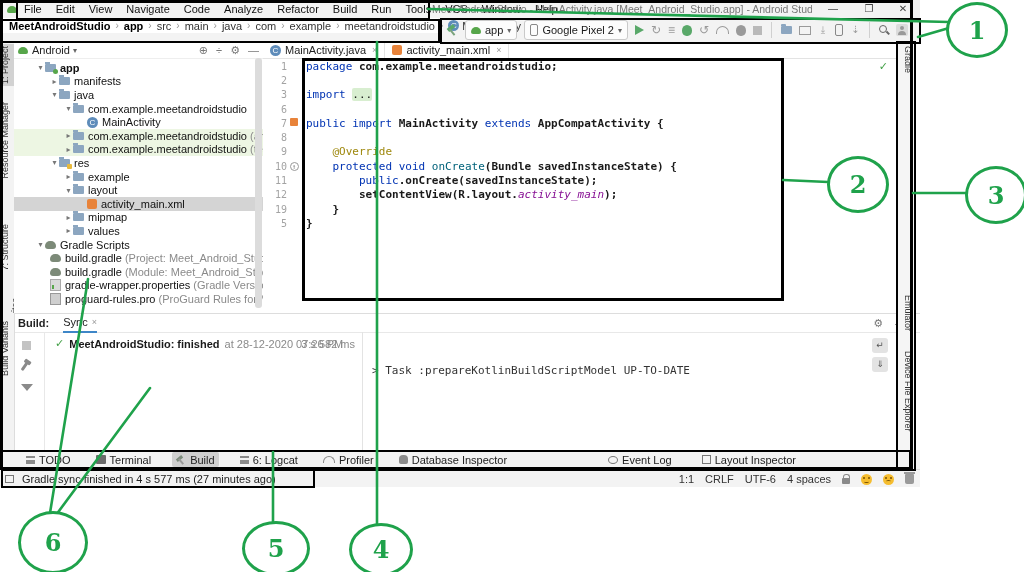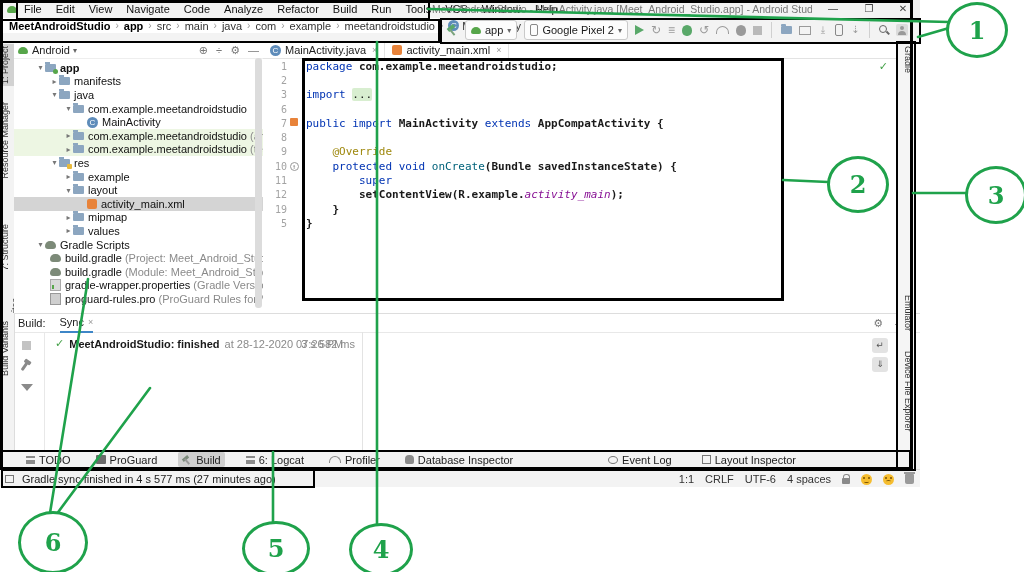--- a/index.html
+++ b/index.html
@@ -86,21 +86,21 @@
   .gut{width:14px;flex:none;text-align:center;font-size:8px;color:#888;}
   .g-layout{display:inline-block;width:8px;height:8px;background:#e8833a;border-radius:1px;}
   .g-ovr{display:inline-block;width:9px;height:9px;border:1px solid #999;border-radius:50%;font-size:7px;line-height:9px;color:#777;box-sizing:border-box;}
   .codepad{width:5px;flex:none;}
   .kw{color:#0033b3;} .pl{color:#1a1a1a;font-weight:bold;} .ann{color:#9e880d;}
   .mth{color:#00627a;} .fld{color:#871094;font-style:italic;}
   .fold{background:#d8eed0;color:#1a1a1a;border-radius:2px;}
   
   .build{position:absolute;left:0;top:313px;width:920px;height:137px;background:#fff;border-top:1px solid #ddd;}
   .bhead{height:18px;display:flex;align-items:center;padding-left:18px;border-bottom:1px solid #e8e8e8;}
-  .bhl{font-weight:normal;color:#222;}
+  .bhl{font-weight:bold;color:#222;}
   .btab{margin-left:14px;display:flex;align-items:center;gap:4px;height:18px;border-bottom:2px solid #3e86c7;color:#222;}
   .btab .x{color:#999;font-size:9px;}
   .bico{margin-left:auto;display:flex;gap:12px;margin-right:14px;color:#777;align-items:center;}
   .bleft{position:absolute;left:14px;top:18px;width:30px;height:119px;border-right:1px solid #e8e8e8;}
   .bstop{position:absolute;left:8px;top:9px;width:9px;height:9px;background:#c3c3c3;}
   .bpin{position:absolute;left:9px;top:30px;width:3px;height:9px;background:#8a8a8a;border-radius:1px;transform:rotate(35deg);}
   .bpin::before{content:"";position:absolute;left:-2px;top:-3px;width:7px;height:4px;background:#8a8a8a;border-radius:1px;}
   .bfilter{position:absolute;left:7px;top:52px;width:0;height:0;border-left:6px solid transparent;border-right:6px solid transparent;border-top:7px solid #8a8a8a;}
   .bres{position:absolute;left:55px;top:23px;display:flex;align-items:center;gap:5px;white-space:nowrap;}
   .bdur{position:absolute;left:300px;top:24px;color:#8a8a8a;text-align:right;width:55px;}
@@ -355,22 +355,22 @@
         <span class="echeck">✓</span>
         <div class="code">
           <div class="crow"><span class="ln">1</span><span class="gut"></span><span class="codepad"></span><span class="kw">package</span><span class="pl"> com.example.meetandroidstudio;</span></div>
           <div class="crow"><span class="ln">2</span><span class="gut"></span></div>
           <div class="crow"><span class="ln">3</span><span class="gut"></span><span class="codepad"></span><span class="kw">import </span><span class="fold">...</span></div>
           <div class="crow"><span class="ln">6</span><span class="gut"></span></div>
           <div class="crow"><span class="ln">7</span><span class="gut"><span class="g-layout"></span></span><span class="codepad"></span><span class="kw">public import</span><span class="pl"> MainActivity </span><span class="kw">extends</span><span class="pl"> AppCompatActivity {</span></div>
           <div class="crow"><span class="ln">8</span><span class="gut"></span></div>
           <div class="crow"><span class="ln">9</span><span class="gut"></span><span class="codepad"></span><span class="pl">    </span><span class="ann">@Override</span></div>
           <div class="crow"><span class="ln">10</span><span class="gut"><span class="g-ovr">↑</span></span><span class="codepad"></span><span class="pl">    </span><span class="kw">protected void </span><span class="mth">onCreate</span><span class="pl">(Bundle savedInstanceState) {</span></div>
-          <div class="crow"><span class="ln">11</span><span class="gut"></span><span class="codepad"></span><span class="pl">        </span><span class="kw">super</span></div>
-          <div class="crow"><span class="ln">12</span><span class="gut"></span><span class="codepad"></span><span class="pl">        setContentView(R.example.</span><span class="fld">activity_main</span><span class="pl">);</span></div>
+          <div class="crow"><span class="ln">11</span><span class="gut"></span><span class="codepad"></span><span class="pl">        </span><span class="kw">public</span><span class="pl">.onCreate(savedInstanceState);</span></div>
+          <div class="crow"><span class="ln">12</span><span class="gut"></span><span class="codepad"></span><span class="pl">        setContentView(R.layout.</span><span class="fld">activity_main</span><span class="pl">);</span></div>
           <div class="crow"><span class="ln">19</span><span class="gut"></span><span class="codepad"></span><span class="pl">    }</span></div>
           <div class="crow"><span class="ln">5</span><span class="gut"></span><span class="codepad"></span><span class="pl">}</span></div>
         </div>
       </div>
 
       <div class="rstrip" style="height:271px;">
         <span class="vtabr" style="top:4px;">Gradle</span>
       </div>
     </div>
 
@@ -391,41 +391,46 @@
         <span class="bpin"></span>
         <span class="bfilter"></span>
       </div>
       <div class="bres">
         <span style="color:#43a047;font-weight:bold;">✓</span>
         <span style="font-weight:bold;">MeetAndroidStudio: finished</span>
         <span style="color:#8a8a8a;">at 28-12-2020 07:26 PM</span>
       </div>
       <span class="bdur">3 s 582 ms</span>
       <div class="bsplit"></div>
+      <div class="bcons">
+        <div>&gt; Task :prepareKotlinBuildScriptModel UP-TO-DATE</div>
+        <div style="height:14px;"></div>
+        <div>BUILD SUCCESSFUL in 3s</div>
+      </div>
       <span class="cbtn" style="top:24px;">↵</span>
       <span class="cbtn" style="top:43px;">⇓</span>
     </div>
 
     <div class="abs" style="left:0;top:313px;width:14px;height:137px;background:#f3f3f3;border-right:1px solid #ddd;">
       <span class="vtab" style="top:6px;">Build Variants</span>
     </div>
 
     <div class="abs" style="left:898px;top:313px;width:16px;height:137px;background:#f5f5f5;">
       <span class="vtabr" style="top:-18px;">Emulator</span>
       <span class="vtabr" style="top:38px;">Device File Explorer</span>
     </div>
 
     <div class="bbar">
       <span class="bbi">
           <span class="mini-lines"></span>
           <span>TODO</span>
         </span>
       <span class="bbi">
           <span class="mini-term"></span>
-          <span>ProGuard</span>
+          <span>Terminal</span>
         </span>
       <span class="bbi sel">
           <span class="mini-hammer"></span>
           <span>Build</span>
         </span>
       <span class="bbi">
           <span class="mini-lines"></span>
           <span>6: Logcat</span>
         </span>
       <span class="bbi">

